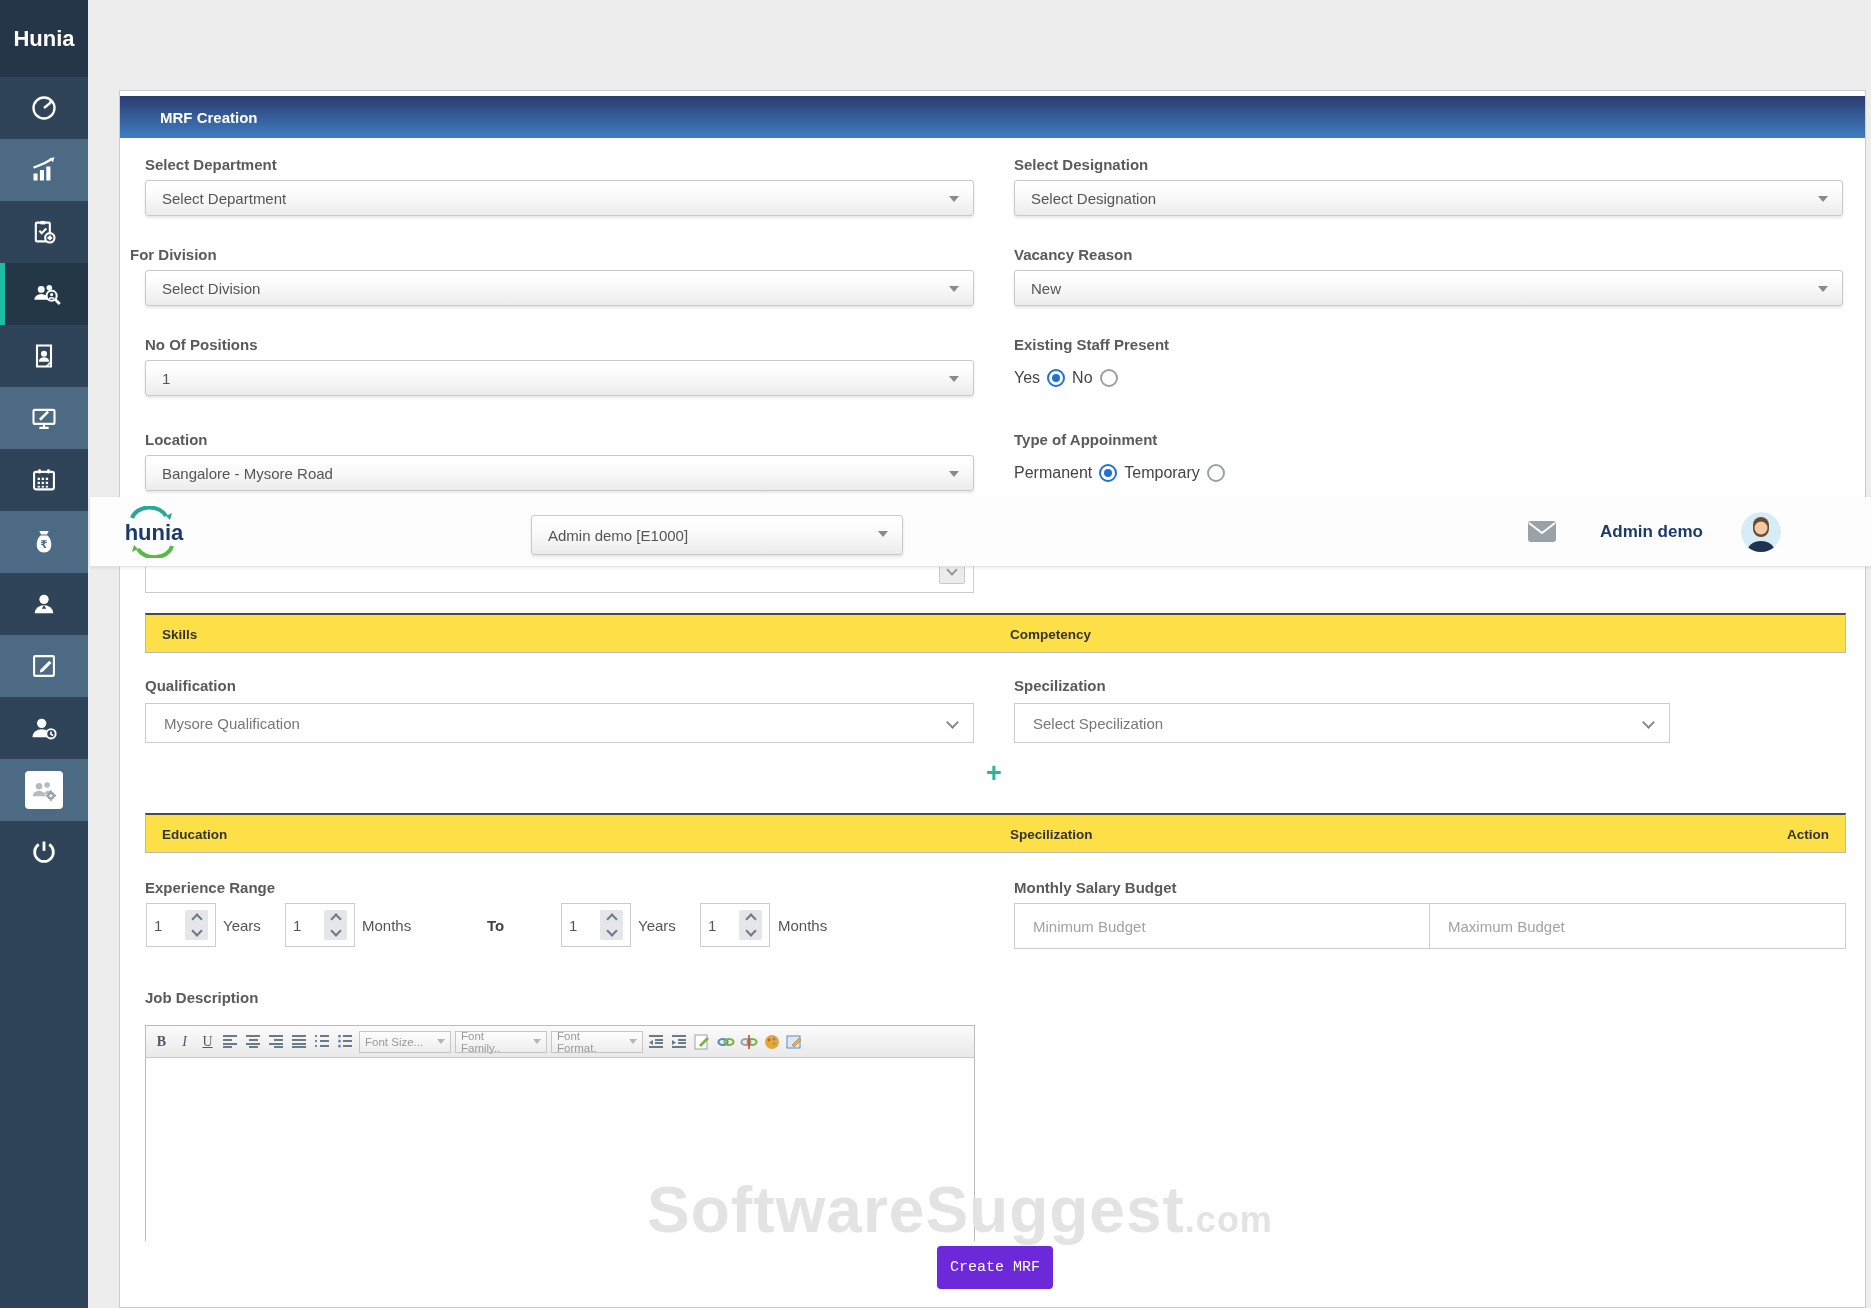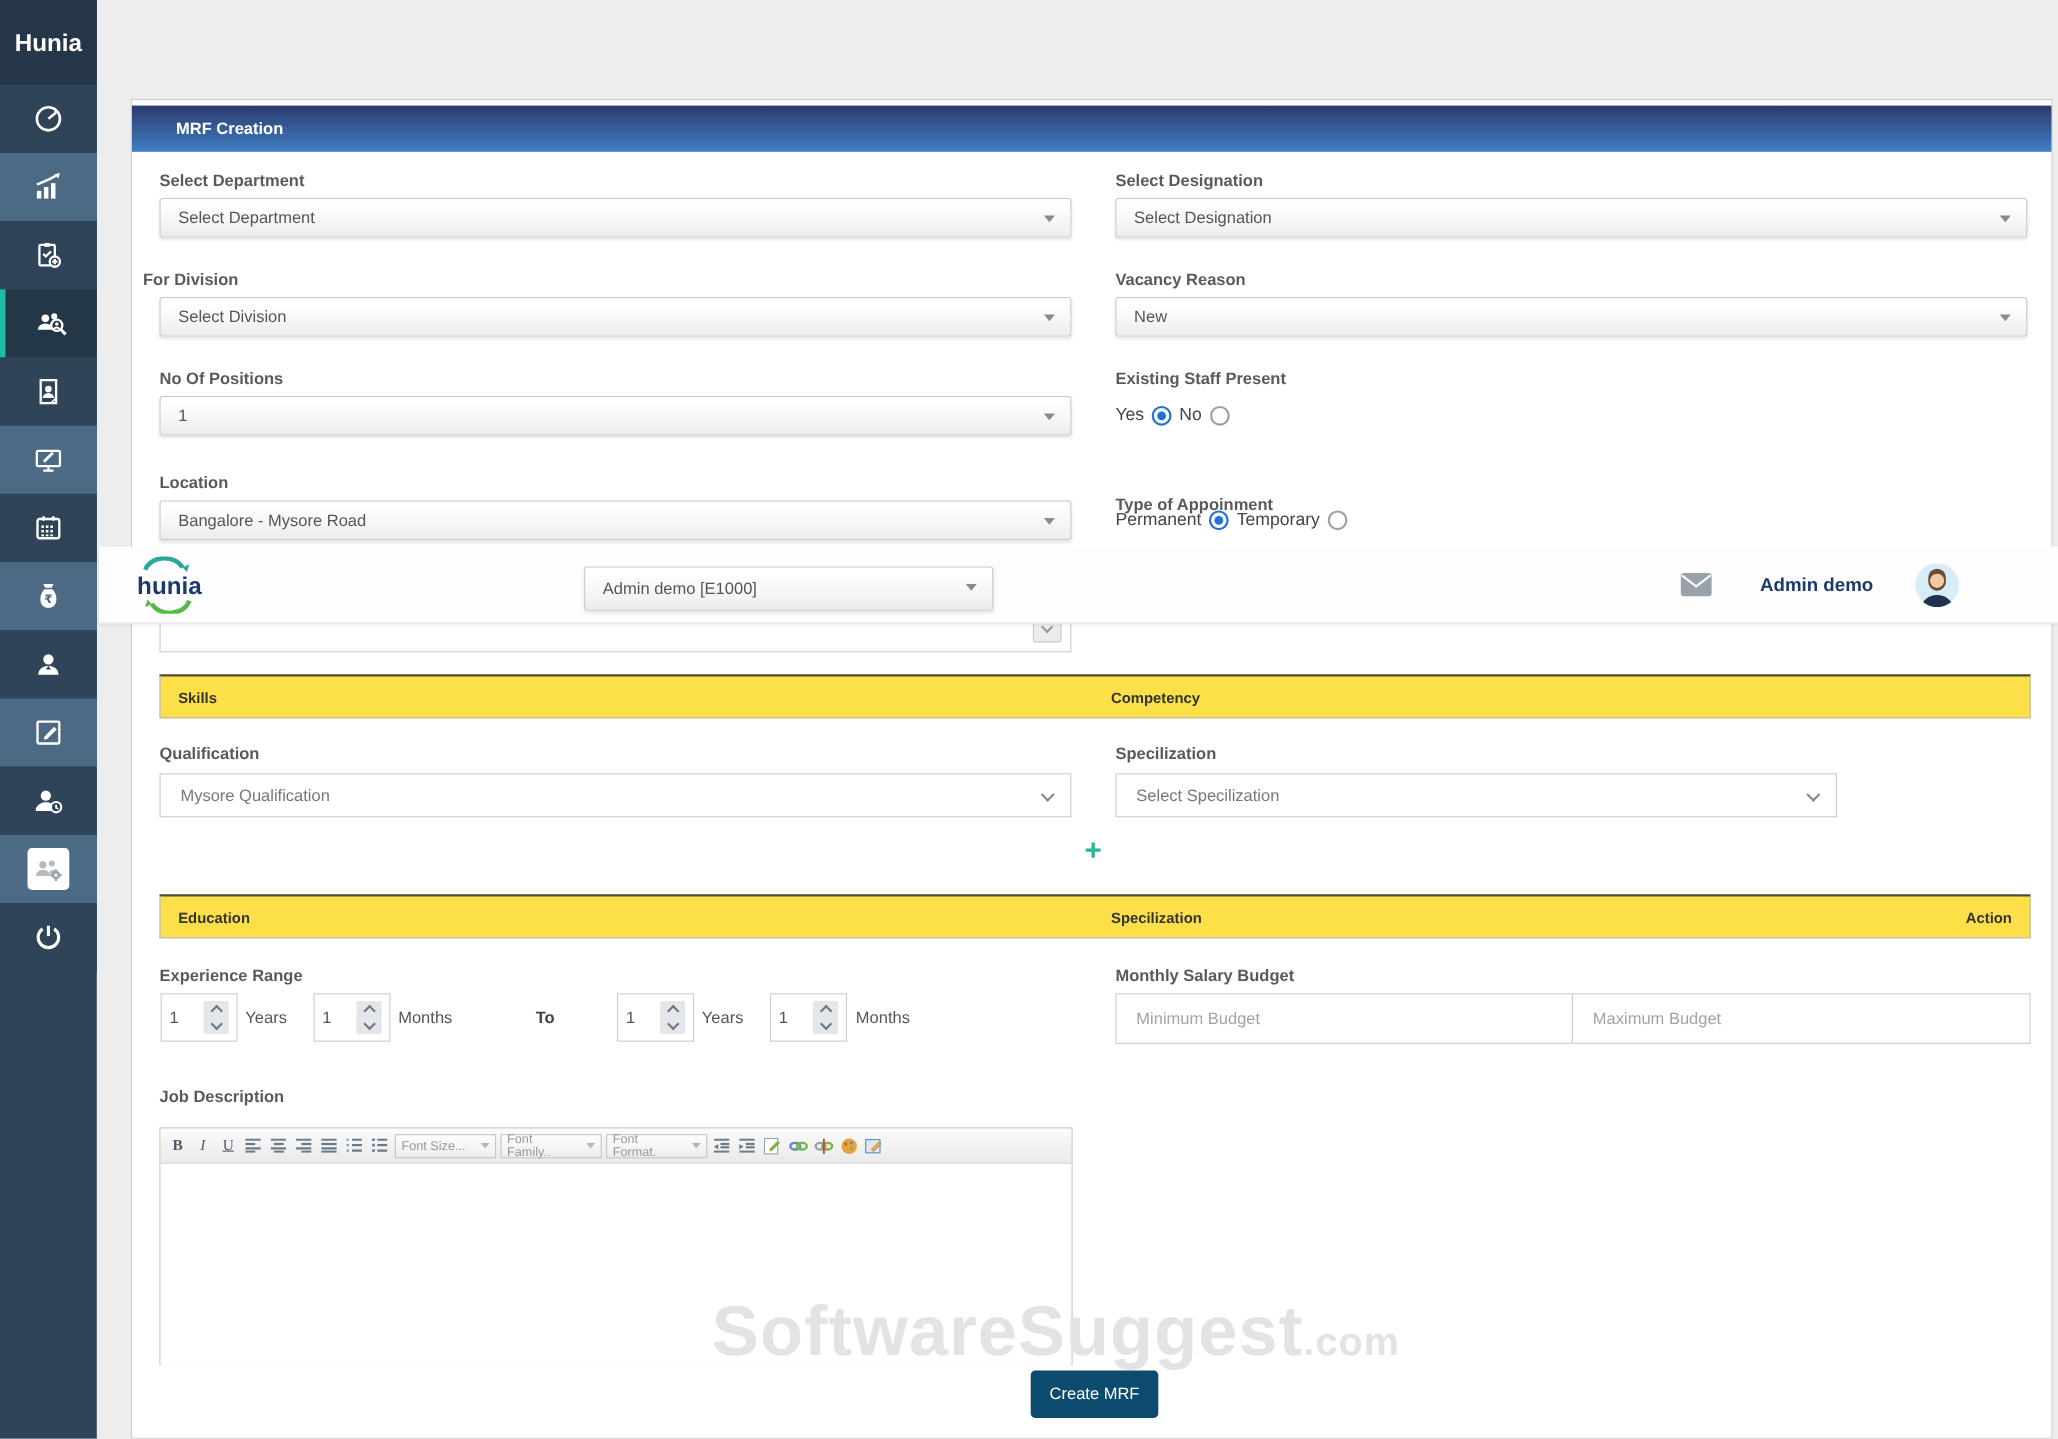--- a/index.html
+++ b/index.html
@@ -88,22 +88,22 @@
   
   .partial { position:absolute; left:25px; top:458px; width:829px; height:44px; background:#fff; border:1px solid #ccc; z-index:2; }
   .partial .chbtn { position:absolute; right:8px; top:8px; width:26px; height:26px; background:#ececec;
                     border:1px solid #c9c9c9; border-radius:2px; display:flex; align-items:center; justify-content:center; cursor:pointer; }
   .partial .chbtn .vchev2 { width:8px; height:8px; border-right:2px solid #9a9a9a; border-bottom:2px solid #9a9a9a; transform:rotate(45deg); margin-top:-3px; }
 
   .watermark { position:absolute; left:140px; top:1082px; width:1400px; text-align:center; z-index:5;
                color:#e3e3e3; font-weight:bold; font-size:64px; pointer-events:none; letter-spacing:1px; }
   .watermark .suffix { font-size:36px; }
 
-  .btn { position:absolute; left:817px; top:1155px; width:116px; height:43px; background:#0c4a6e; color:#fff;
-         border:none; border-radius:4px; font-size:15px; font-family:Liberation Sans, sans-serif; cursor:pointer; }
+  .btn { position:absolute; left:817px; top:1155px; width:116px; height:43px; background:#6d28d9; color:#fff;
+         border:none; border-radius:4px; font-size:15px; font-family:Liberation Mono, monospace; cursor:pointer; }
 </style>
 </head>
 <body>
 
 <div class="screen">
 
   <div class="panel">
     <div class="panel-header">MRF Creation</div>
 
     <div class="lbl" style="left:25px; top:65px;">Select Department</div>
@@ -139,21 +139,21 @@
       <span class="radio on"></span>
       <span>No</span>
       <span class="radio off"></span>
     </div>
 
     <div class="lbl" style="left:25px; top:340px;">Location</div>
     <div class="sel" style="left:25px; top:364px; width:829px;">
       <span>Bangalore - Mysore Road</span>
       <span class="caret"></span>
     </div>
-    <div class="lbl" style="left:894px; top:340px;margin-top:20px;">Type of Appoinment</div>
+    <div class="lbl" style="left:894px; top:340px;">Type of Appoinment</div>
     <div class="radio-row" style="left:894px; top:373px;">
       <span>Permanent</span>
       <span class="radio on"></span>
       <span>Temporary</span>
       <span class="radio off"></span>
     </div>
 
     <div class="partial">
       <span class="chbtn">
           <span class="vchev2"></span>

